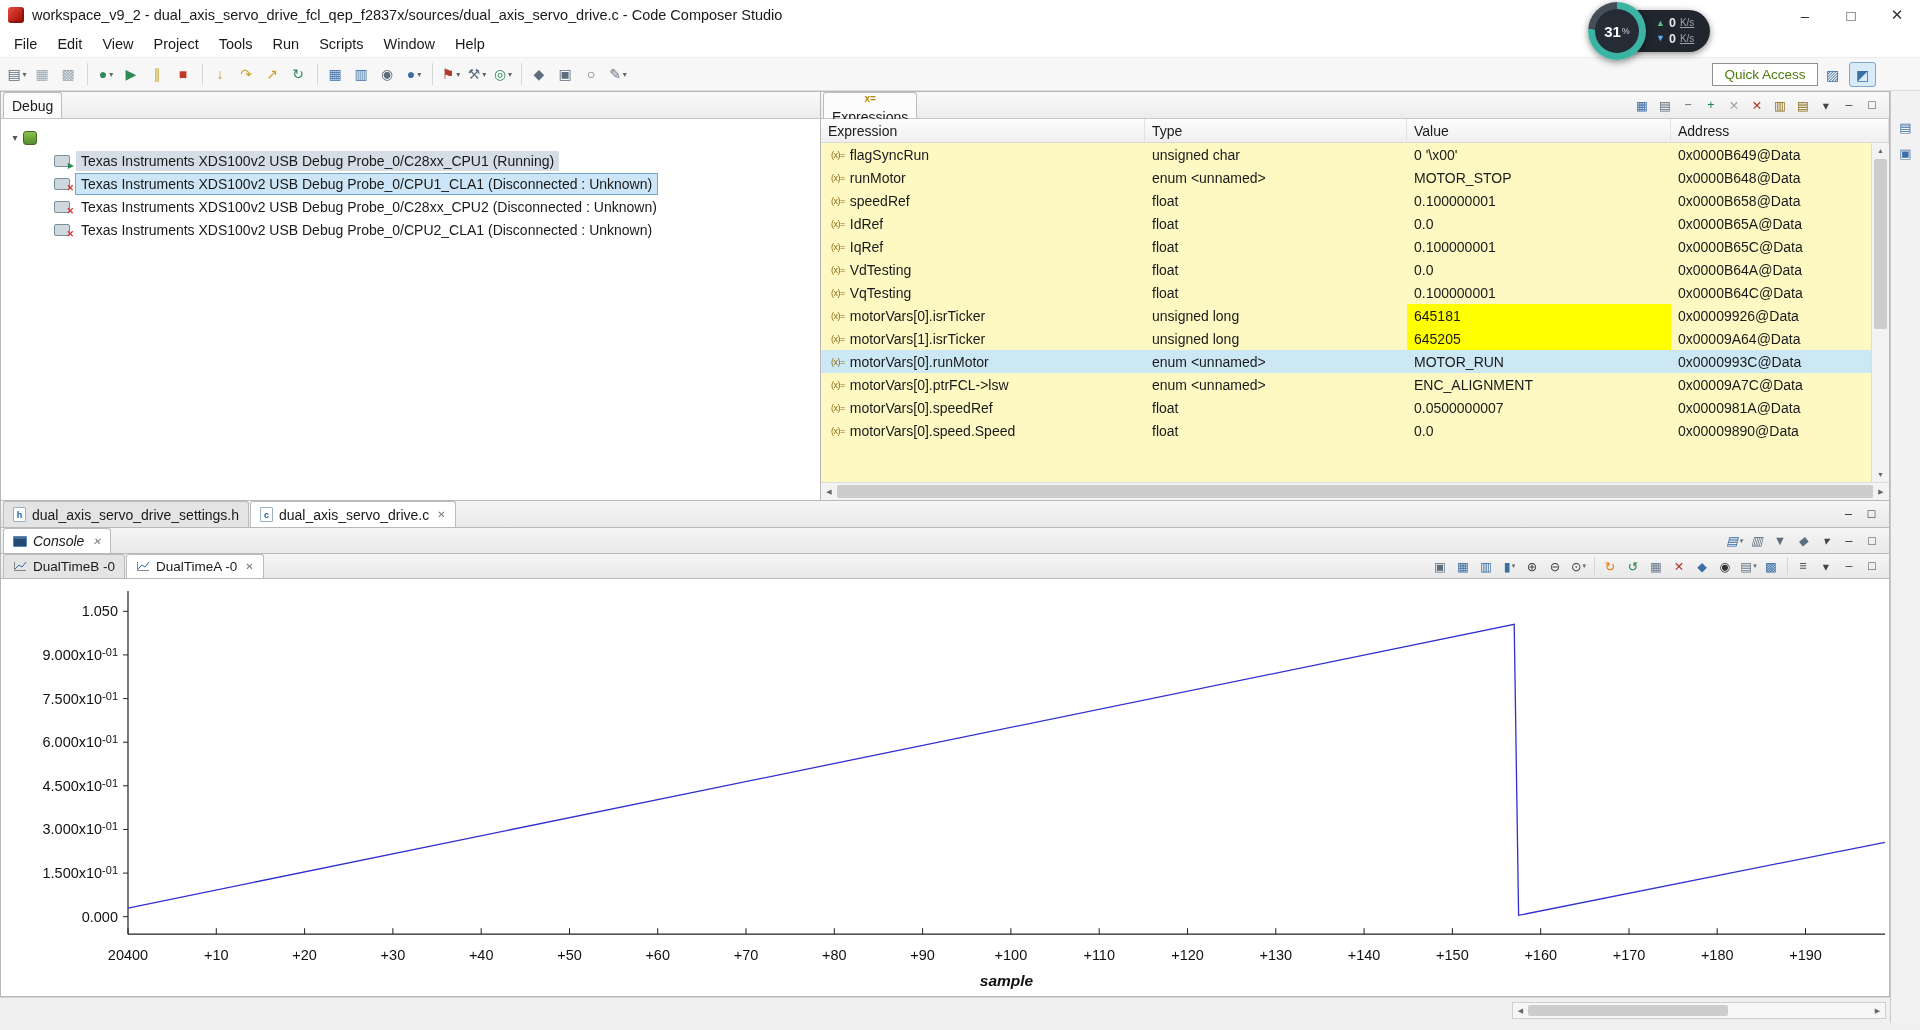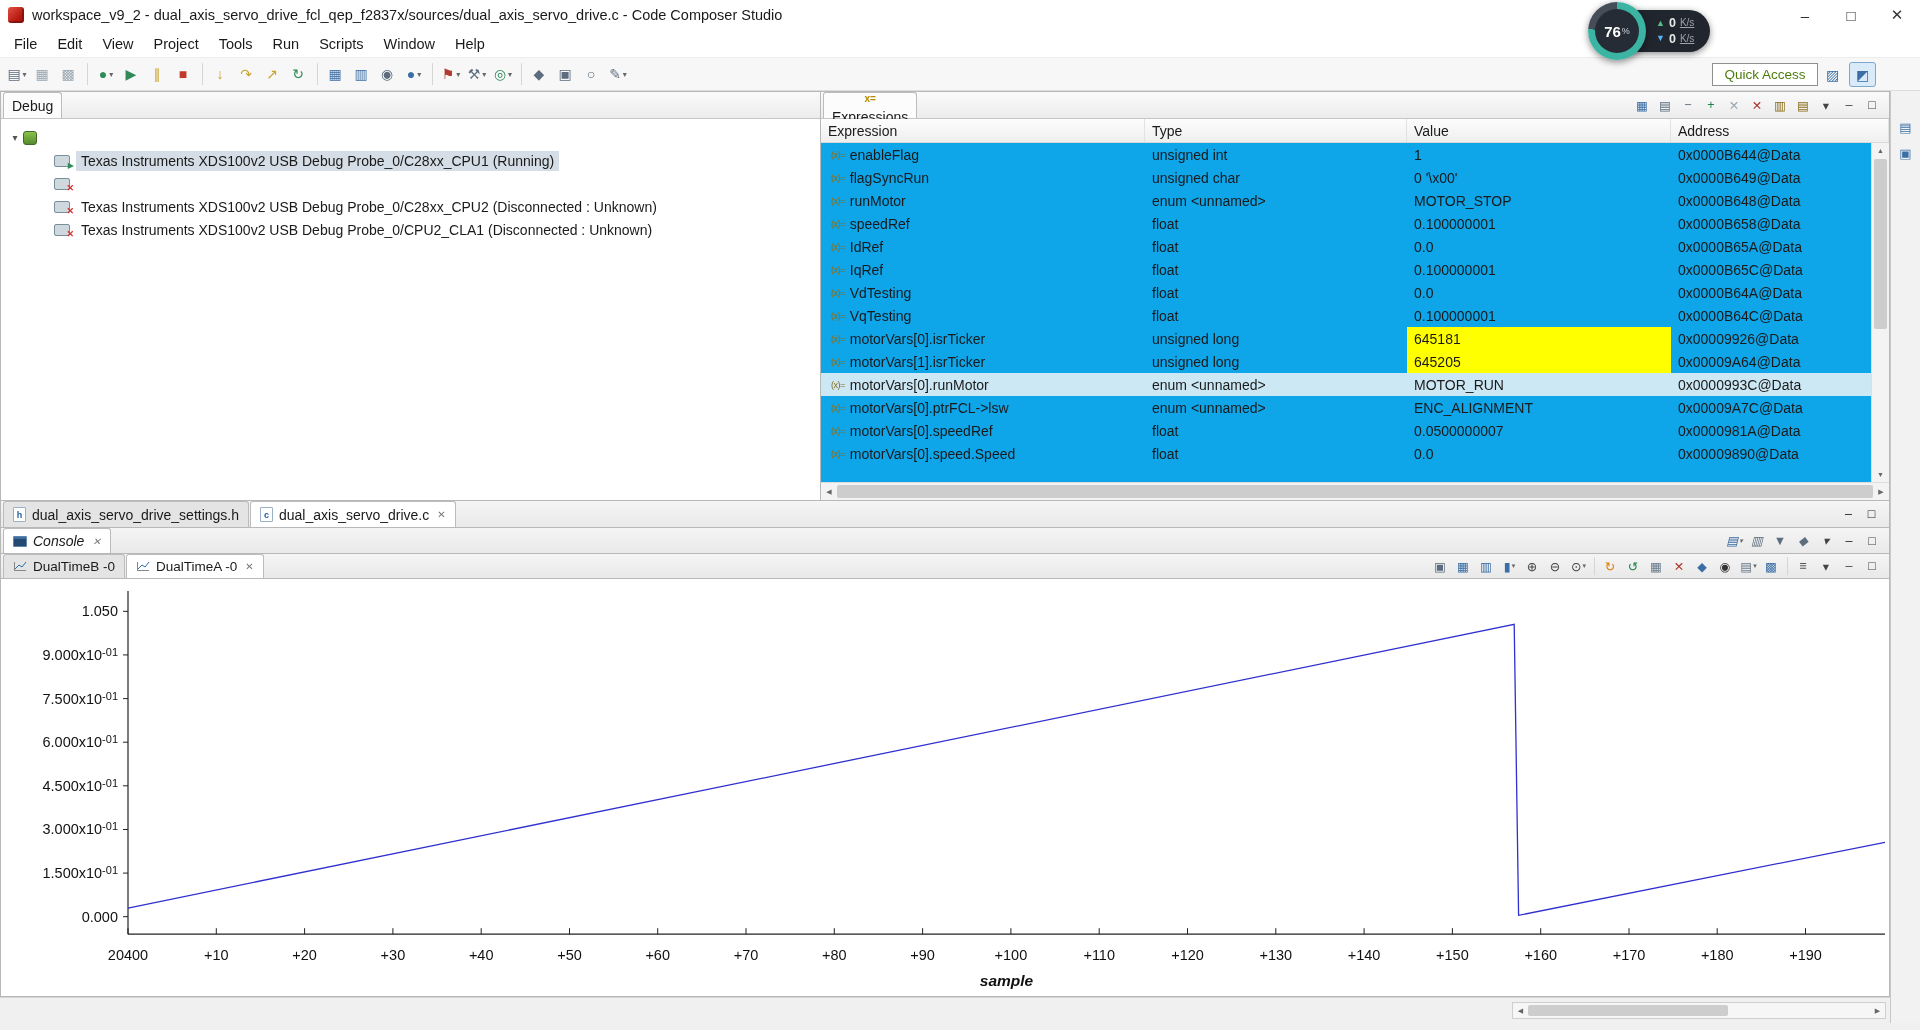--- a/index.html
+++ b/index.html
@@ -69,21 +69,21 @@
   .root-icon { width:14px; height:14px; border-radius:3px; background:linear-gradient(#8bc34a,#558b2f); border:1px solid #41682a; margin-right:6px; flex:none; }
   .tree-children .trow { padding-left:53px; }
   .dev-icon { width:16px; height:12px; background:#cfd8dc; border:1px solid #78909c; border-radius:2px; position:relative; margin-right:6px; flex:none; }
   .dev-icon.disc::after { content:"\2715"; color:#d32f2f; font-size:9px; font-weight:bold; position:absolute; right:-5px; bottom:-4px; }
   .dev-icon.running::after { content:"\25B6"; color:#2e8b57; font-size:8px; position:absolute; right:-5px; bottom:-4px; }
   .tlabel { padding:2px 5px; }
   .trow.sel-inactive .tlabel { background:#d5dee6; }
   .trow.sel-focus .tlabel { background:#cde6f7; outline:1px solid #79a7cc; }
 
   
-  .expr-table { flex:1; display:flex; flex-direction:column; overflow:hidden; background:#0ea5e9; }
+  .expr-table { flex:1; display:flex; flex-direction:column; overflow:hidden; background:#fef9c3; }
   .expr-head { display:grid; grid-template-columns:324px 262px 264px 1fr; height:24px; background:linear-gradient(#fdfdfd,#efefef); border-bottom:1px solid #d8d8d8; font-size:14px; flex:none; }
   .expr-head .hc { padding-left:7px; border-right:1px solid #e2e2e2; display:flex; align-items:center; }
   .expr-scroller { flex:1; display:flex; overflow:hidden; }
   .rows-wrap { flex:1; overflow:hidden; }
   .erow { display:grid; grid-template-columns:324px 262px 264px 1fr; height:23px; font-size:14px; }
   .erow .c { padding-left:7px; display:flex; align-items:center; white-space:nowrap; overflow:hidden; }
   .erow .c.exp { padding-left:10px; }
   .erow.selected { background:#cde8f5; }
   .c.val.changed { background:#ffff00; }
   .xicon { font-size:9px; color:#8a6d1a; margin-right:5px; letter-spacing:-0.5px; flex:none; }
@@ -302,21 +302,21 @@
 
         <span class="pbtn">▨</span>
 
         <span class="pbtn active">◩</span>
       </div>
   </div>
 
   <div class="overlay-pill">
     <div class="gauge">
       <div class="gauge-inner">
-        <span>76</span>
+        <span>31</span>
           <small>%</small>
       </div>
     </div>
     <div class="rates">
       <div class="rate">
         <span class="arrow up">▲</span>
         <b>0</b>
           <small>K/s</small>
       </div>
       <div class="rate">
@@ -354,20 +354,21 @@
             </div>
             <div class="tree-children">
 
                 <div class="trow sel-inactive">
                   <span class="dev-icon running"></span>
                   <span class="tlabel">Texas Instruments XDS100v2 USB Debug Probe_0/C28xx_CPU1 (Running)</span>
                 </div>
 
                 <div class="trow sel-focus">
                   <span class="dev-icon disc"></span>
+                  <span class="tlabel">Texas Instruments XDS100v2 USB Debug Probe_0/CPU1_CLA1 (Disconnected : Unknown)</span>
                 </div>
 
                 <div class="trow">
                   <span class="dev-icon disc"></span>
                   <span class="tlabel">Texas Instruments XDS100v2 USB Debug Probe_0/C28xx_CPU2 (Disconnected : Unknown)</span>
                 </div>
 
                 <div class="trow">
                   <span class="dev-icon disc"></span>
                   <span class="tlabel">Texas Instruments XDS100v2 USB Debug Probe_0/CPU2_CLA1 (Disconnected : Unknown)</span>
@@ -444,29 +445,20 @@
           <div class="expr-table">
             <div class="expr-head">
               <div class="hc">Expression</div>
               <div class="hc">Type</div>
               <div class="hc">Value</div>
               <div class="hc">Address</div>
             </div>
             <div class="expr-scroller">
               <div class="rows-wrap">
 
-                  <div class="erow">
-                    <div class="c exp">
-                      <span class="xicon"></span>
-                      <span>enableFlag</span>
-                    </div>
-                    <div class="c typ">unsigned int</div>
-                    <div class="c val">1</div>
-                    <div class="c adr">0x0000B644@Data</div>
-                  </div>
 
                   <div class="erow">
                     <div class="c exp">
                       <span class="xicon"></span>
                       <span>flagSyncRun</span>
                     </div>
                     <div class="c typ">unsigned char</div>
                     <div class="c val">0 '\x00'</div>
                     <div class="c adr">0x0000B649@Data</div>
                   </div>

